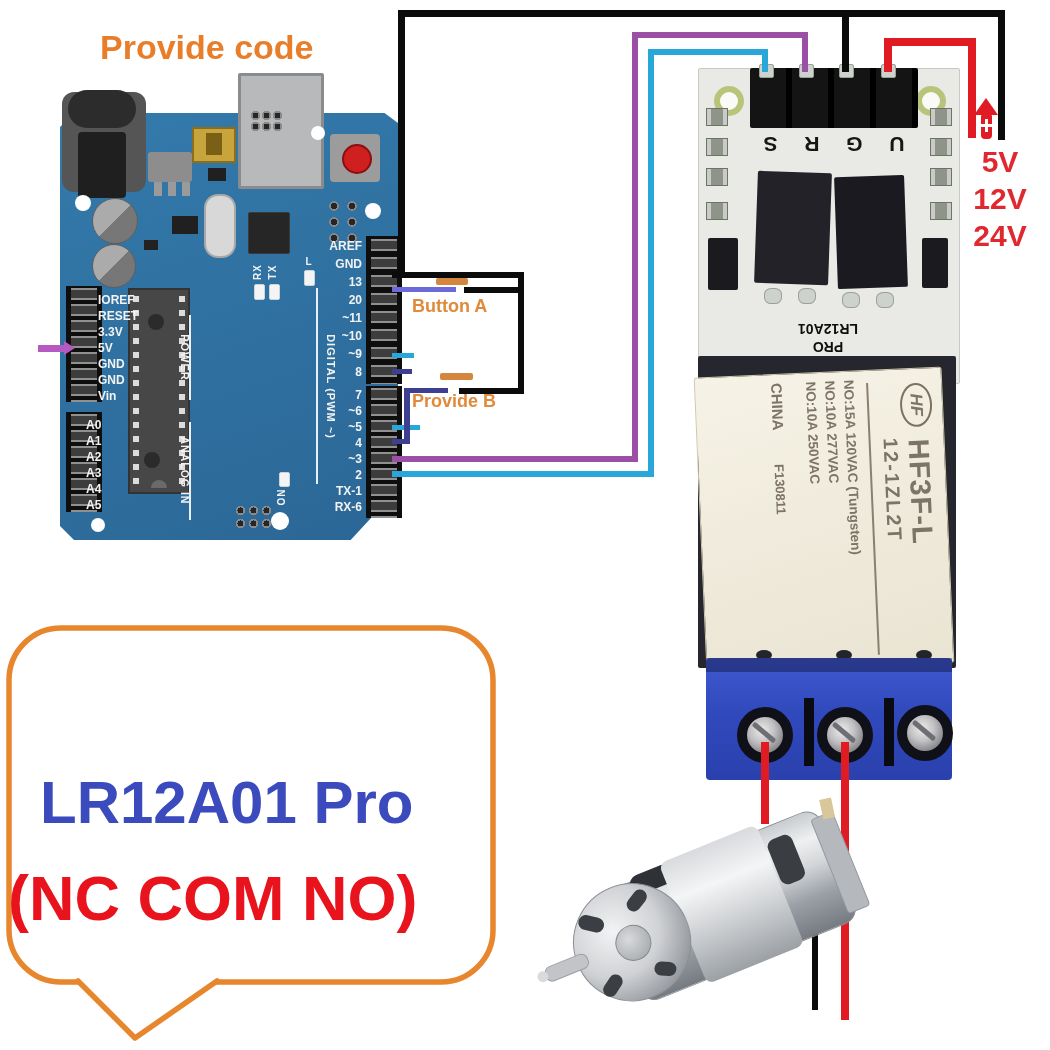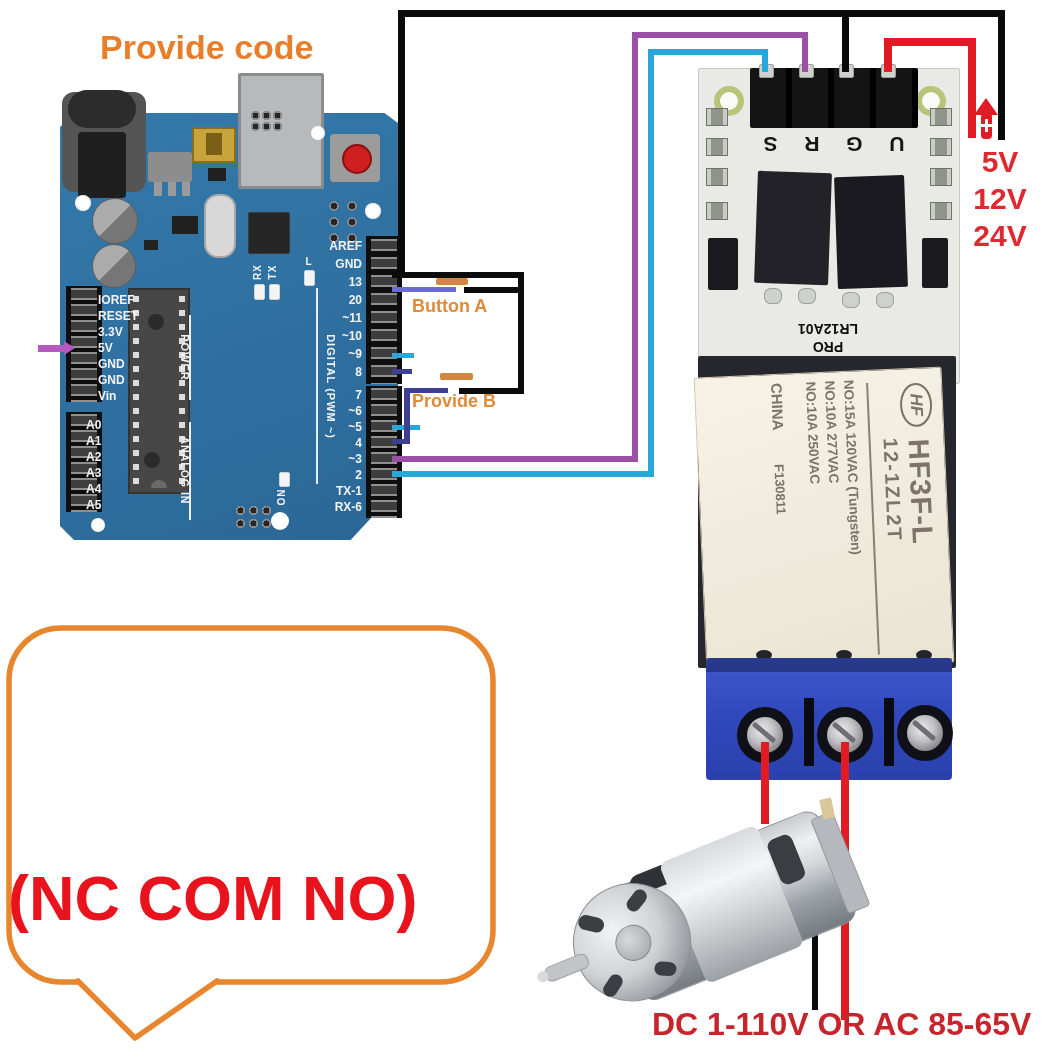--- a/index.html
+++ b/index.html
@@ -326,22 +326,22 @@
     </div>
   </div>
 
   <svg id="bubble" width="500" height="420" viewBox="0 0 500 420">
     <rect x="4" y="6" width="484" height="354" rx="52" fill="#ffffff" stroke="#e8862e" stroke-width="5.5"></rect>
     <path d="M73 356 L130 416 L212 356 Z" fill="#ffffff"></path>
     <path d="M73 359 L130 416 L212 359" fill="none" stroke="#e8862e" stroke-width="5.5" stroke-linejoin="round" stroke-linecap="round"></path>
   </svg>
 
   <div class="txt" style="left:100px;top:28px;font-size:34px;color:#e87e2a;z-index:8">Provide code</div>
+  <div class="txt" style="left:40px;top:768px;font-size:60px;color:#3b4bbd;z-index:8">LR12A01 Pro</div>
   <div class="txt" style="left:8px;top:862px;font-size:63px;color:#e8131c;z-index:8">(NC COM NO)</div>
   <div class="txt" style="left:412px;top:296px;font-size:18px;color:#e08a3c;z-index:8">Button A</div>
   <div class="txt" style="left:412px;top:391px;font-size:18px;color:#e08a3c;z-index:8">Provide B</div>
   <div class="txt" style="left:968px;top:143px;width:64px;font-size:30px;line-height:37px;color:#e02830;text-align:center;z-index:8">
       <div>5V</div>
       <div>12V</div>
       <div>24V</div>
     </div>
-  <div class="txt" style="left:652px;top:1006px;font-size:32px;color:#c7242c;z-index:8">DC 1-110V OR AC 85-65V</div>
 </div>
 
 </body></html>

